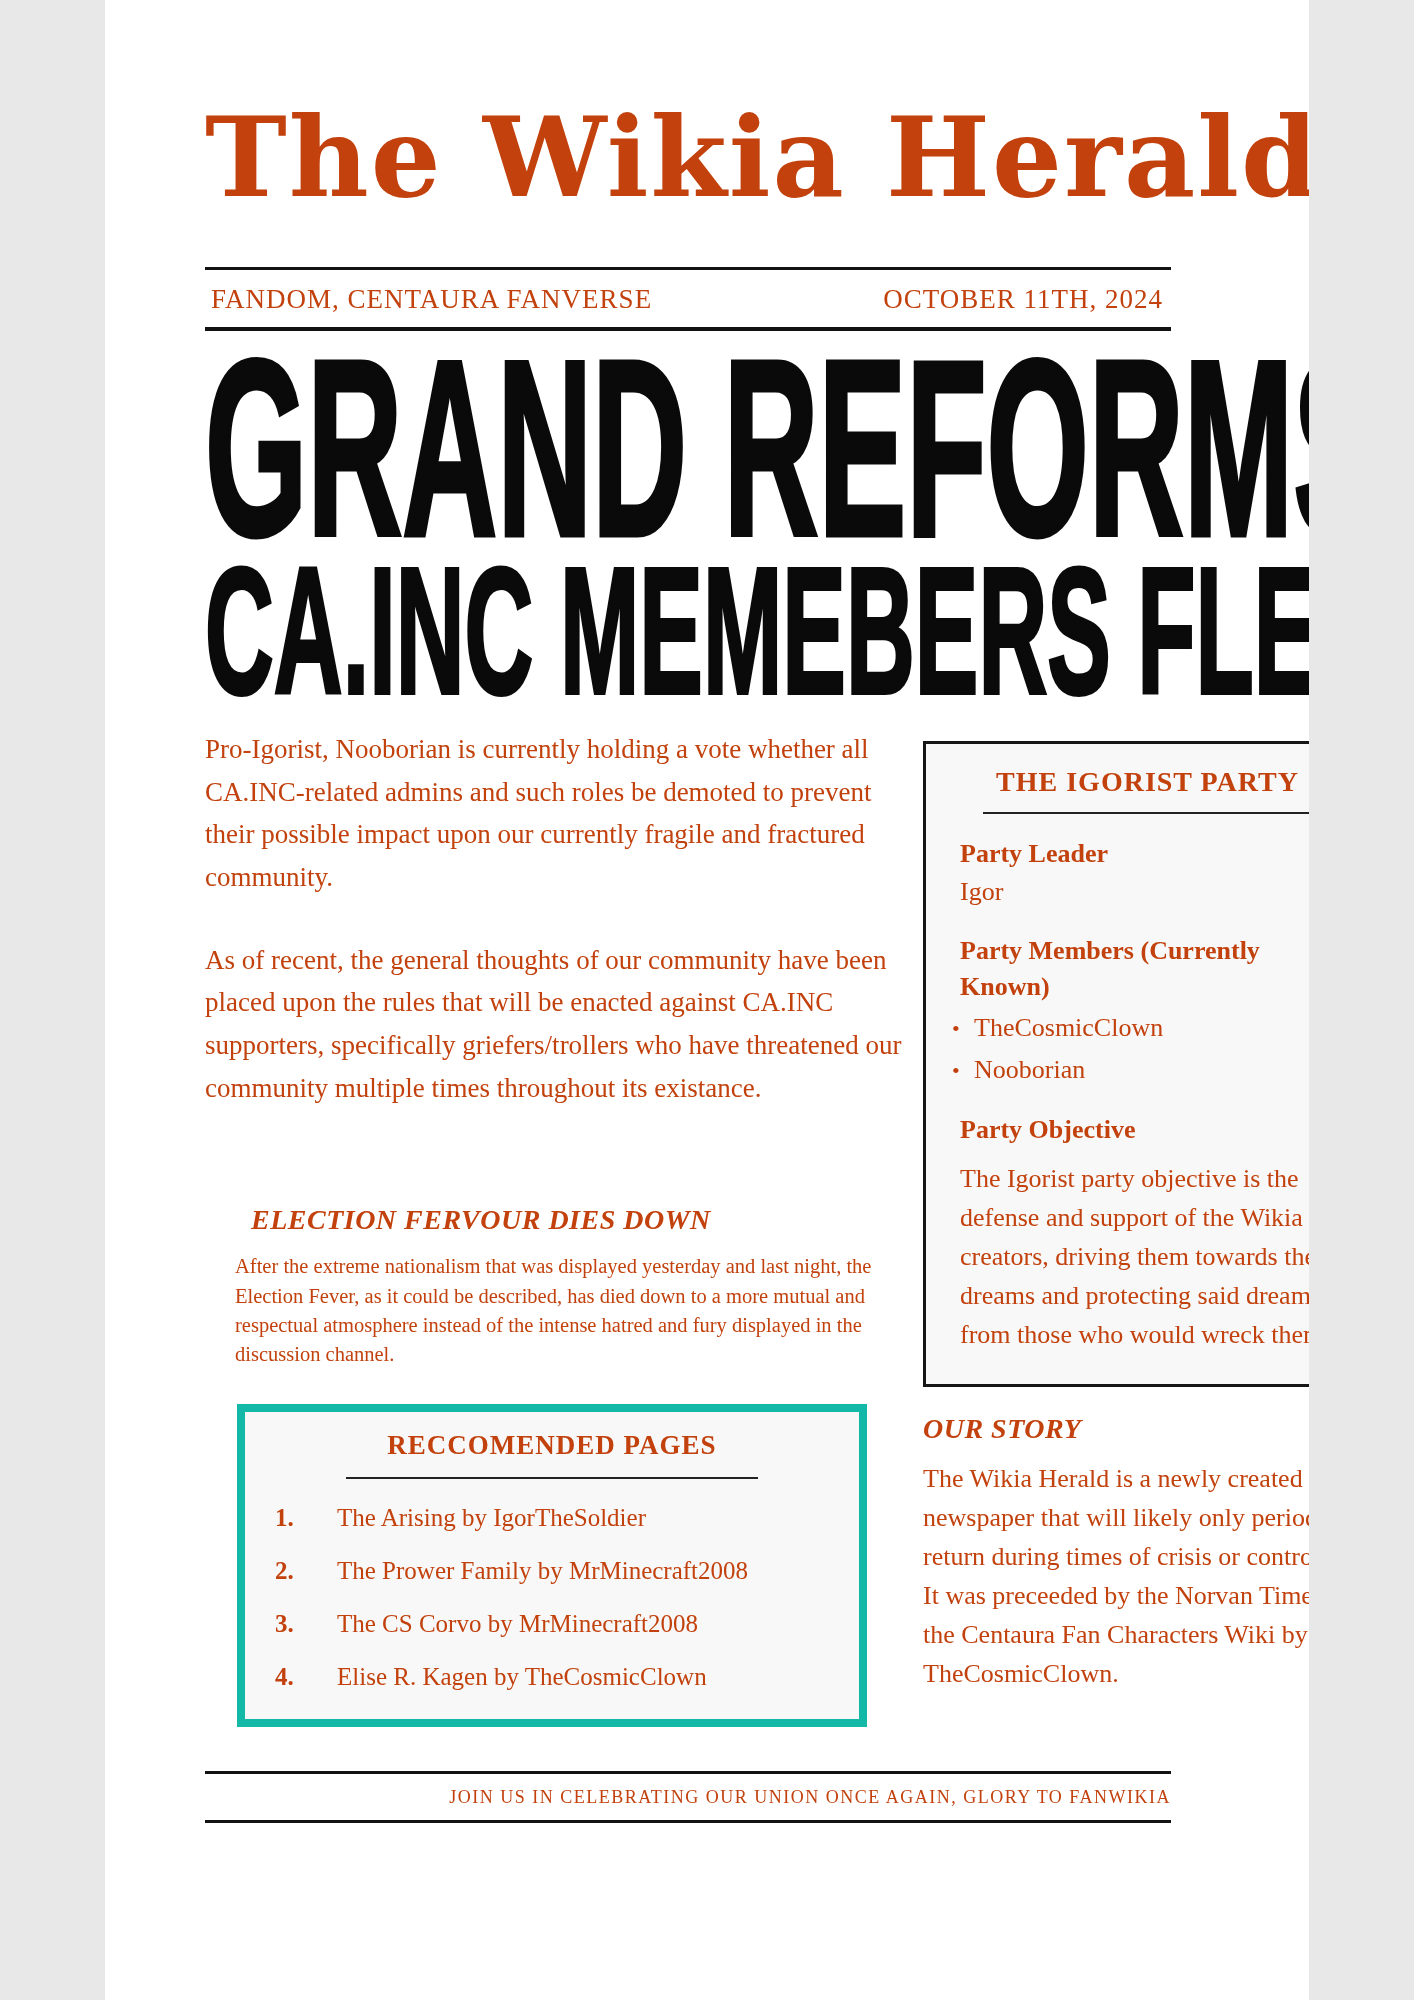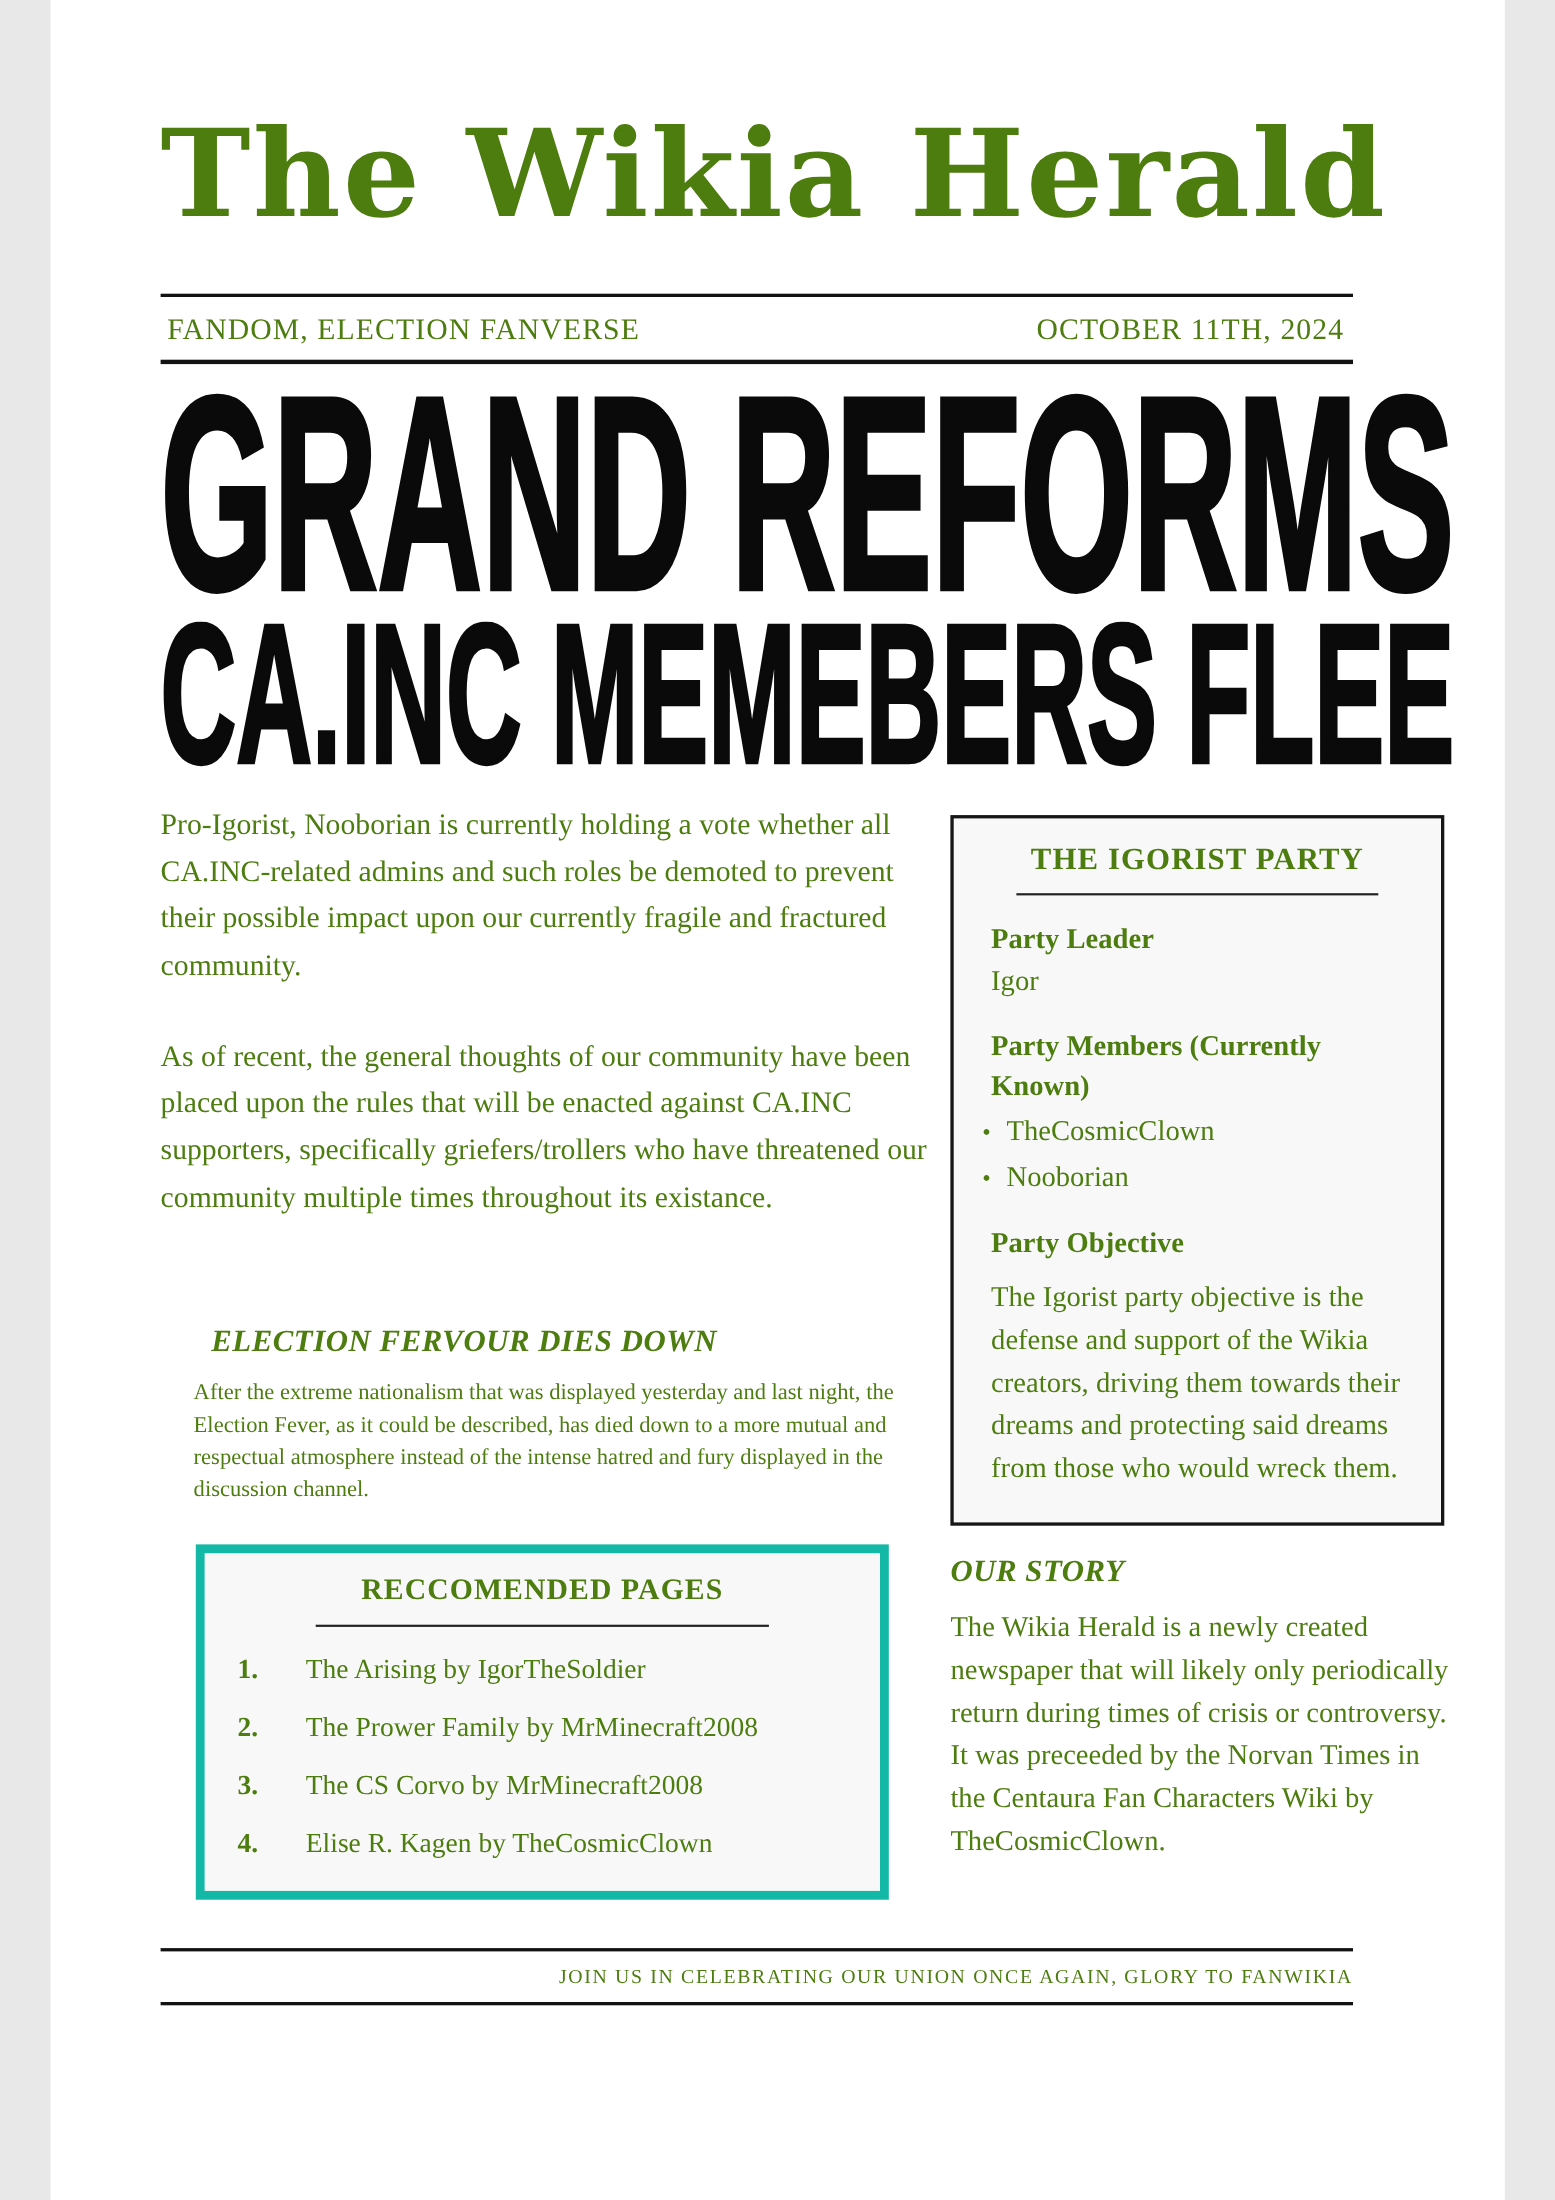--- a/index.html
+++ b/index.html
@@ -1,21 +1,21 @@
 <!DOCTYPE html>
 <html><head>
 <meta charset="utf-8">
 <style>
   html,body { margin:0; padding:0; background:#e8e8e8; }
   .page {
     position:relative;
-    width:1322px; height:2000px;
+    width:1204px; height:2000px;
     margin:0 auto;
     background:#ffffff;
-    color:#4d7c0f;
+    color:#c2410c;
     font-family:"Liberation Serif", serif;
     box-sizing:border-box;
     padding:86px 138px 0 100px;
     overflow:hidden;
   }
 
   
   .masthead {
     text-align:center;
     font-family:"DejaVu Serif", serif;
@@ -123,21 +123,21 @@
 </head>
 <body>
 
 <div class="page">
 
   <div class="masthead">The Wikia Herald</div>
 
   <hr class="rule-top">
 
   <div class="dateline">
-    <span>FANDOM, ELECTION FANVERSE</span>
+    <span>FANDOM, CENTAURA FANVERSE</span>
     <span>OCTOBER 11TH, 2024</span>
   </div>
 
   <hr class="rule-thick">
 
   <svg class="hl-svg hl-1" width="1176" height="190" viewBox="0 0 1176 190">
     <text class="hl hl1" x="0" y="182" textLength="1176" lengthAdjust="spacingAndGlyphs">GRAND REFORMS</text>
   </svg>
   <svg class="hl-svg hl-2" width="1176" height="135" viewBox="0 0 1176 135">
     <text class="hl hl2" x="0" y="128" textLength="1176" lengthAdjust="spacingAndGlyphs">CA.INC MEMEBERS FLEE</text>

